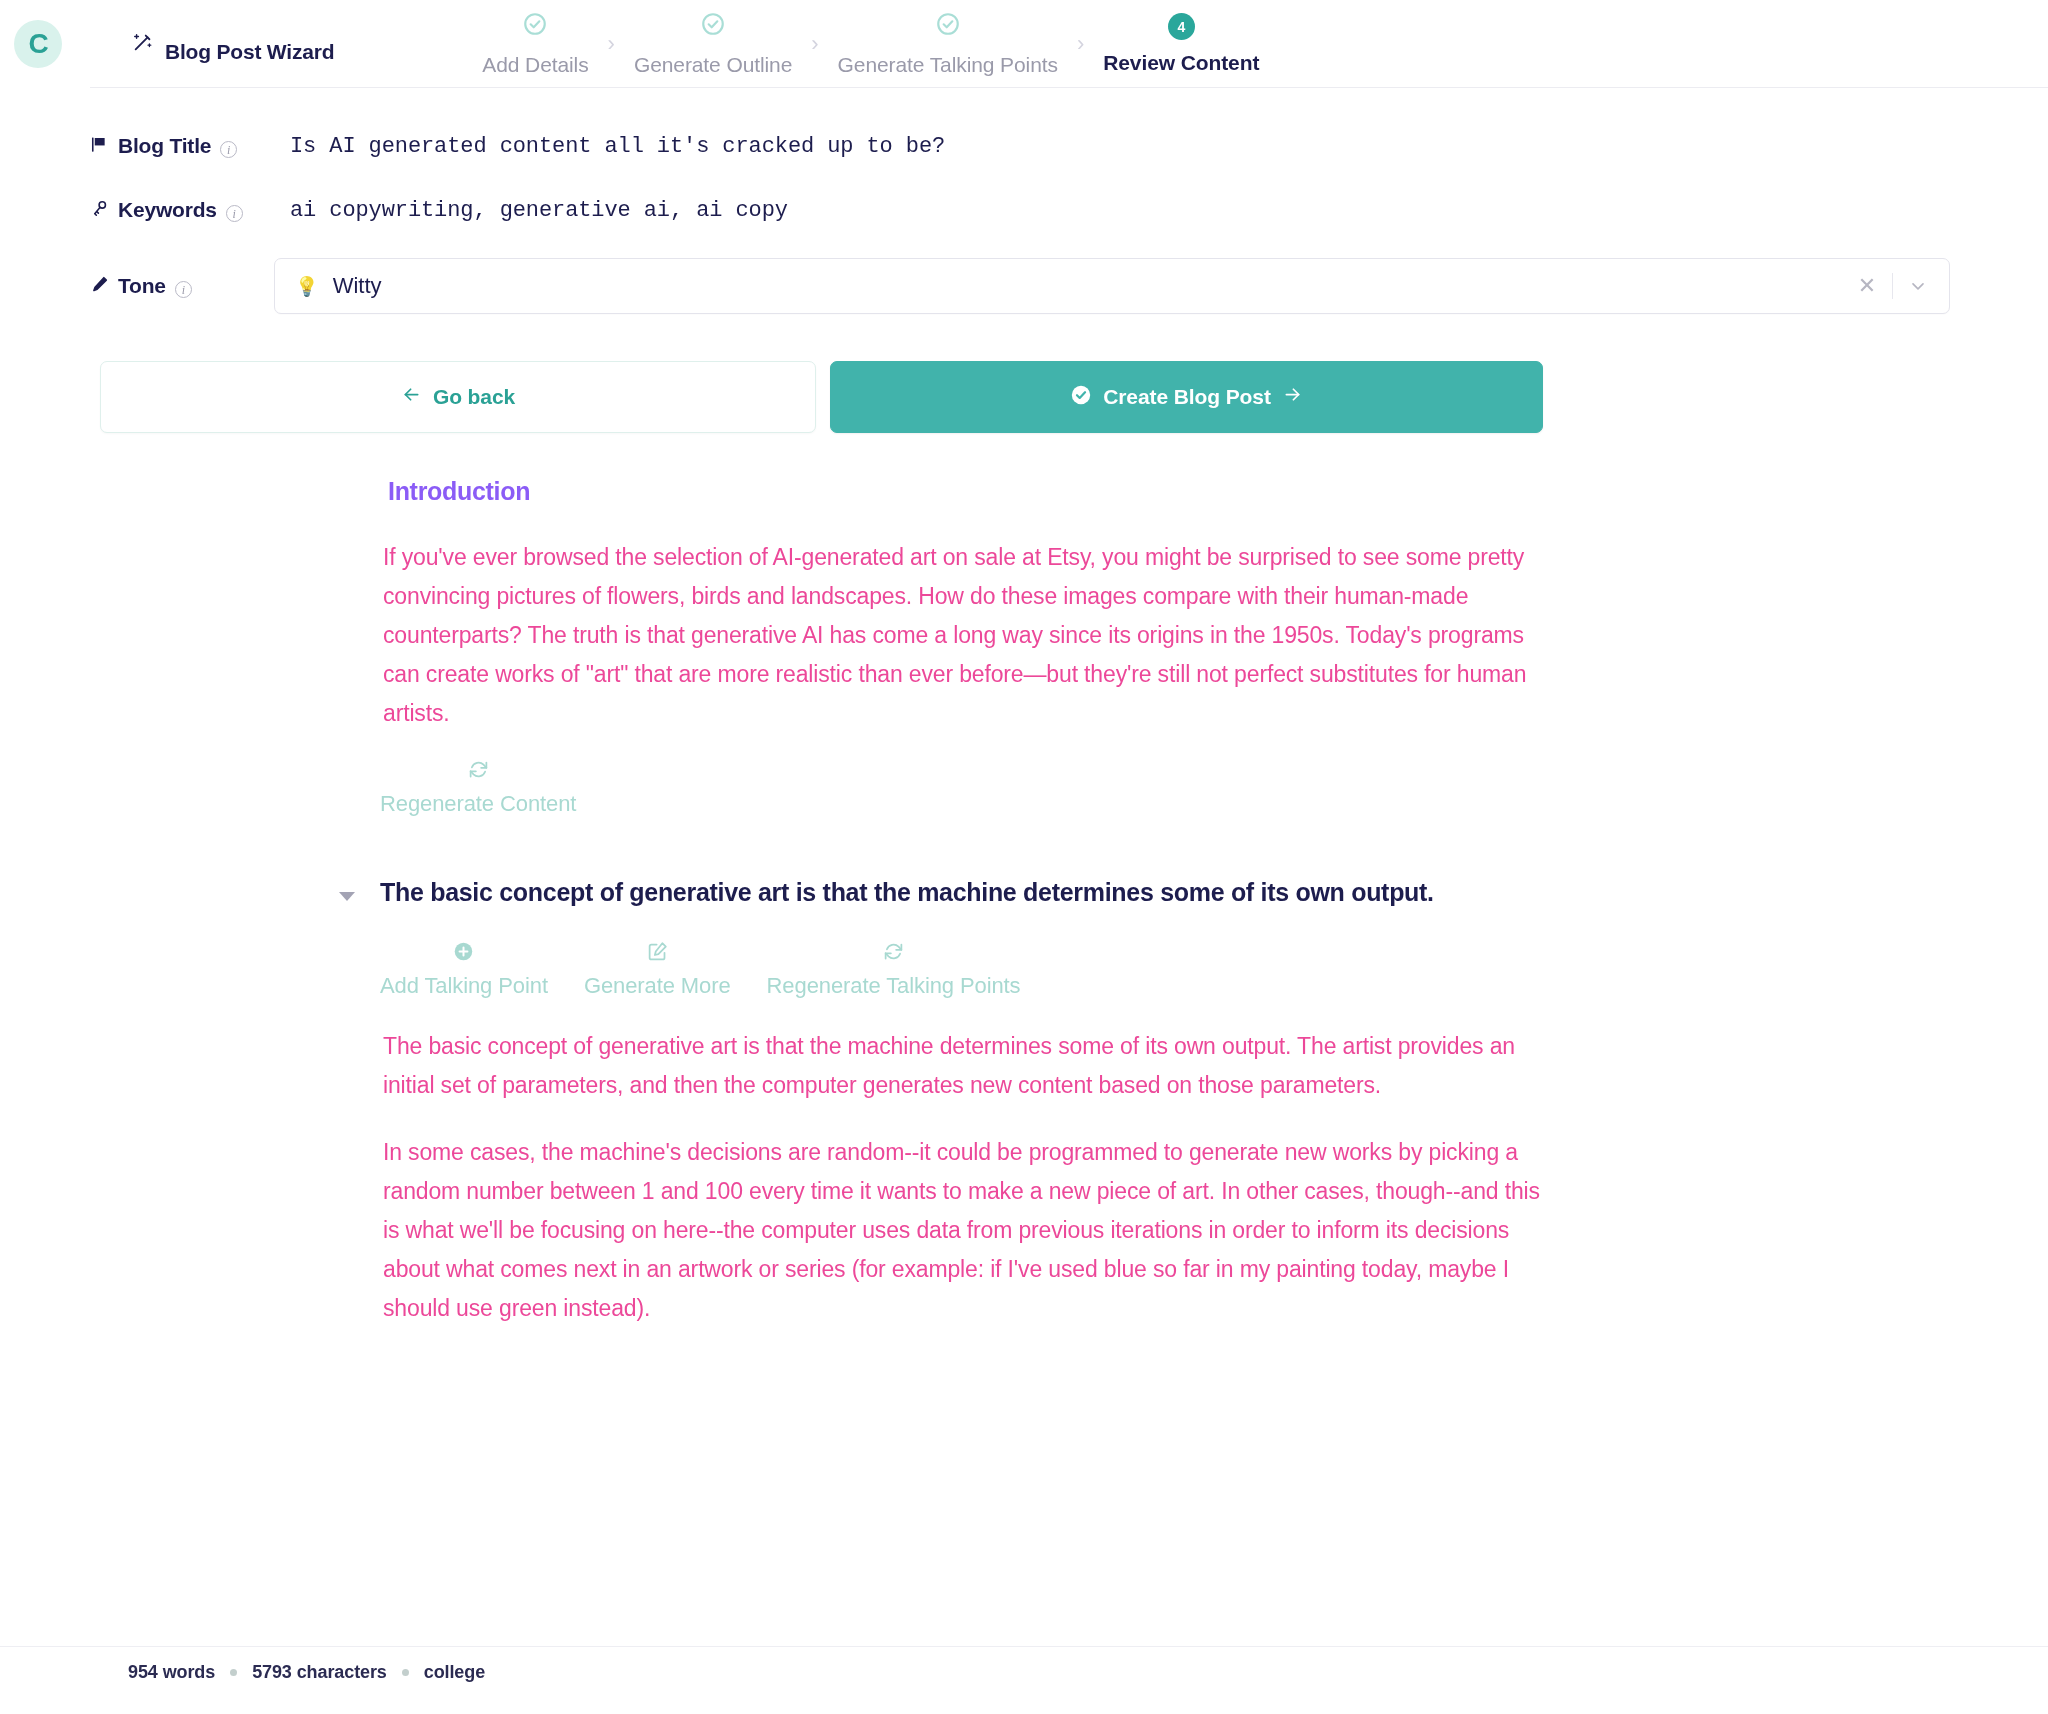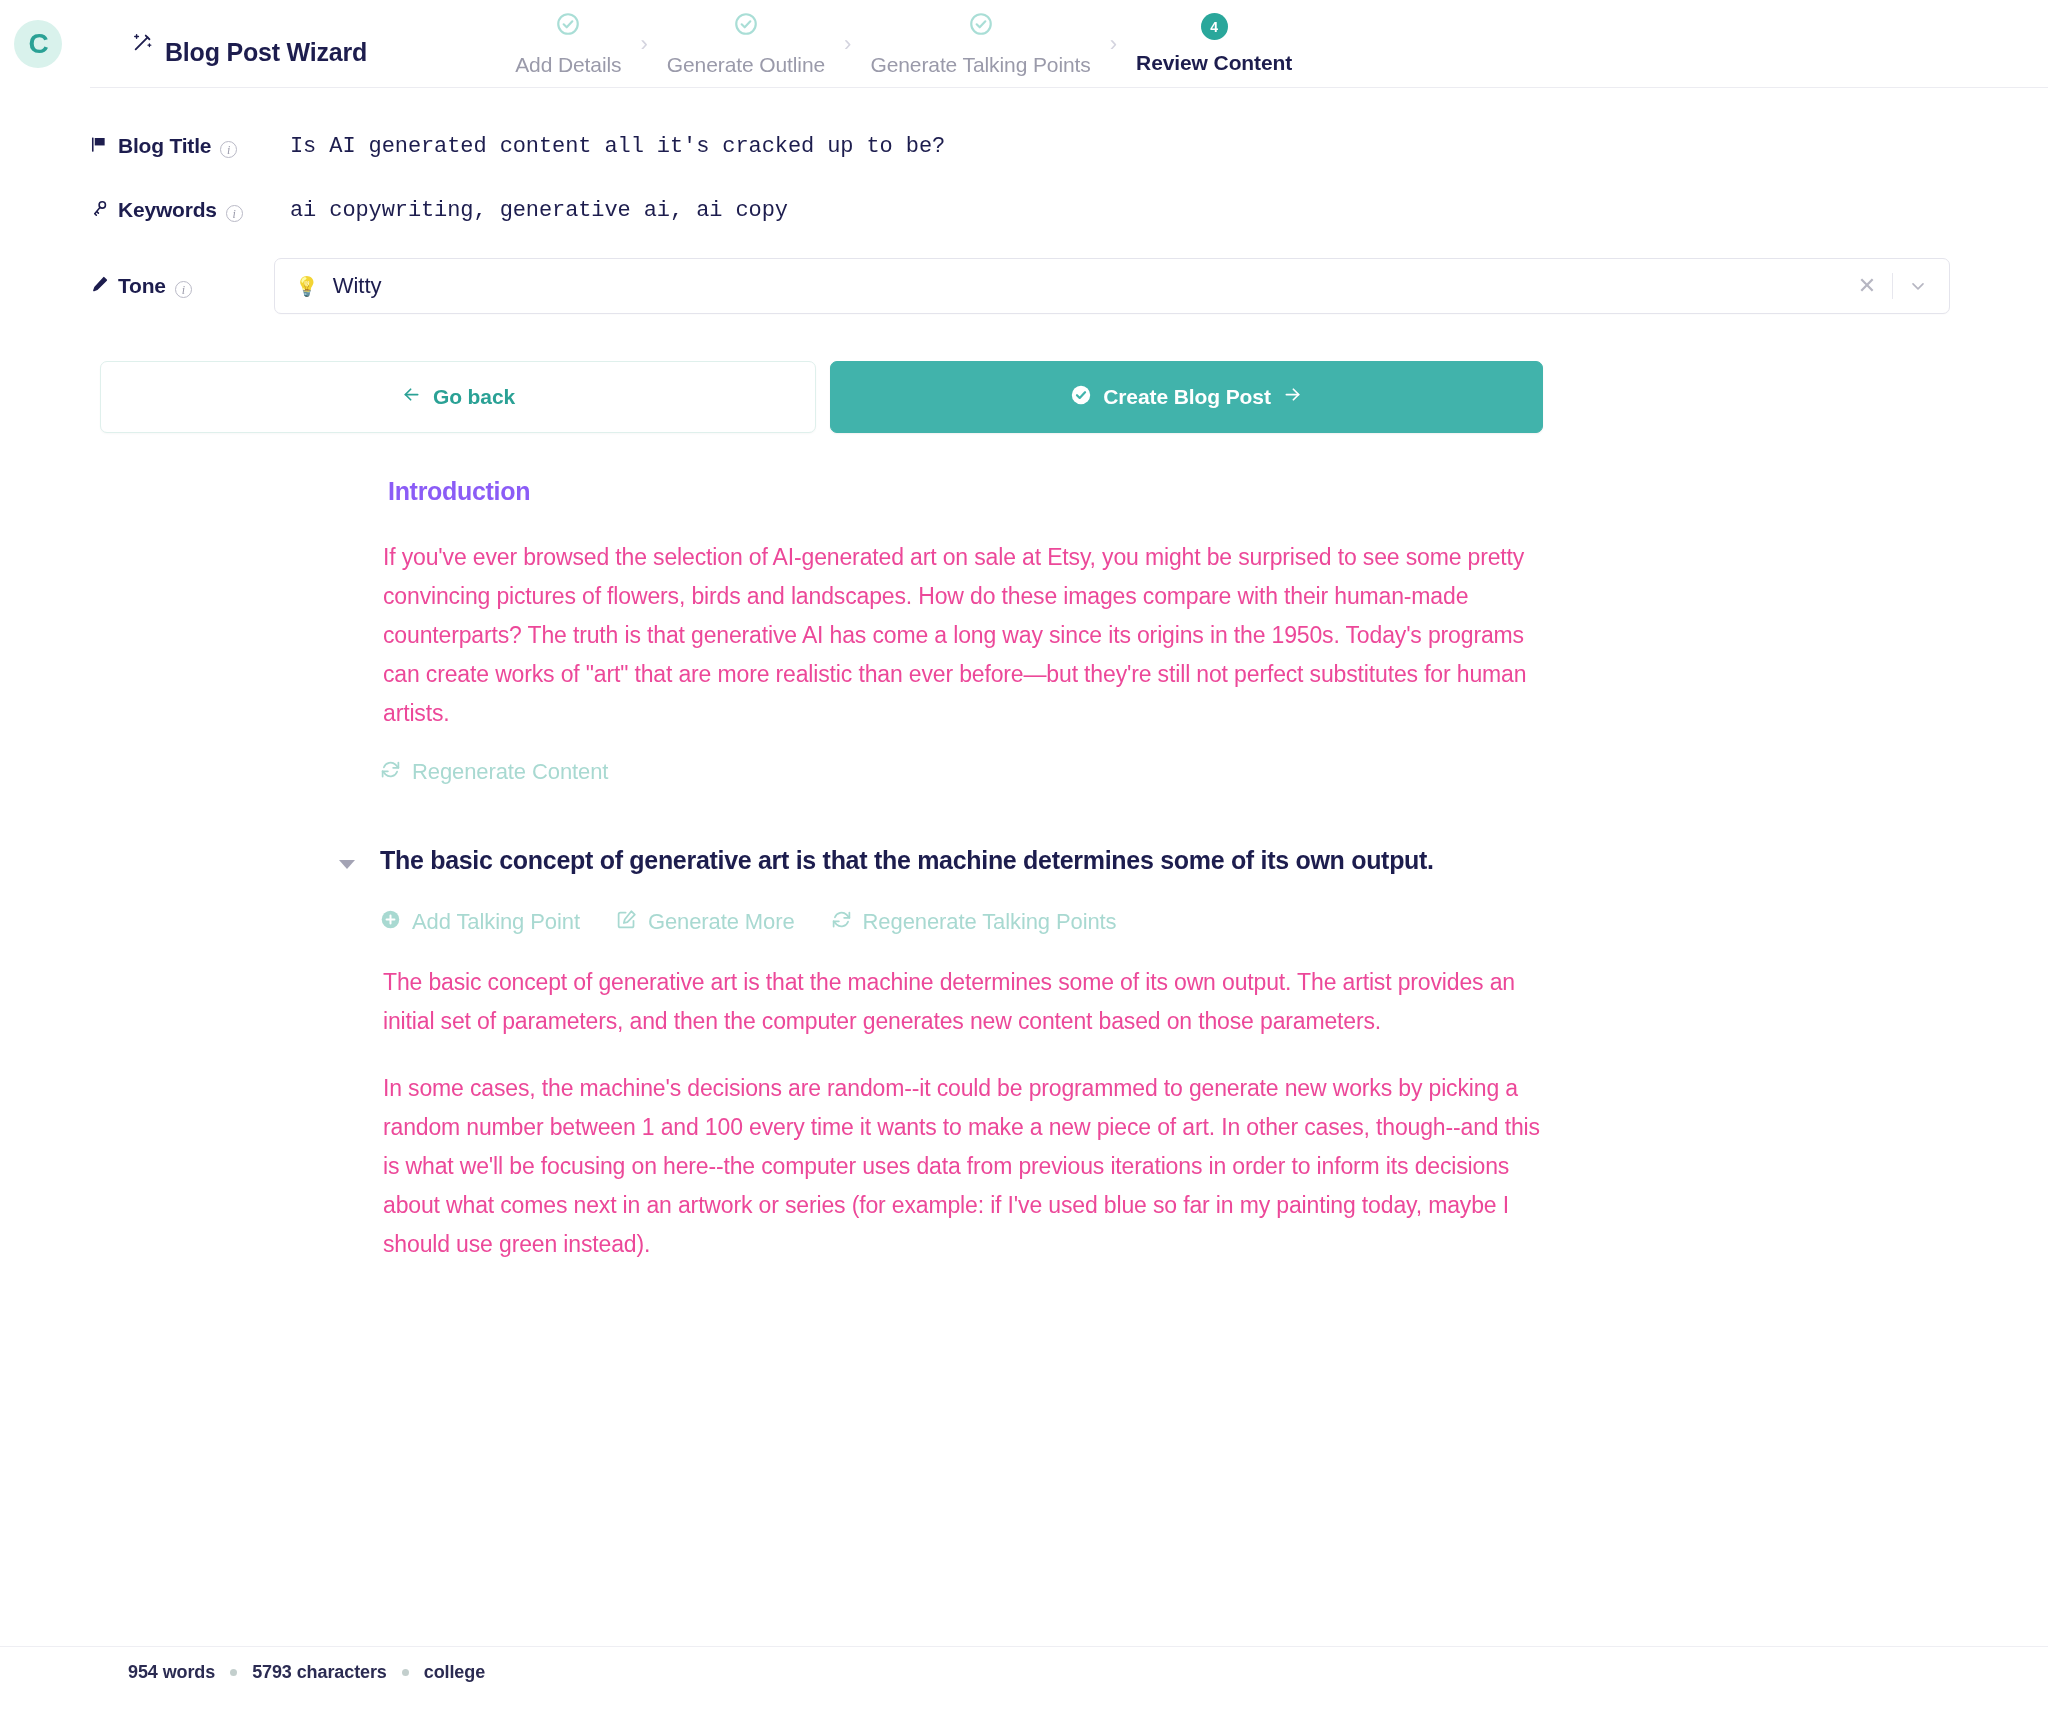--- a/index.html
+++ b/index.html
@@ -42,21 +42,21 @@
     letter-spacing: -1px;
     flex: none;
   }
   .wizard-title {
     display: flex; align-items: center;
     gap: 11px;
     margin-left: 70px;
     flex: none;
   }
   .wizard-title .label {
-    font-size: 25px;
+    font-size: 21px;
     font-weight: bold;
     color: #1d1d4e;
     letter-spacing: -0.2px;
     margin-top: 16px;
   }
   .steps {
     display: flex;
     align-items: center;
     margin-left: 148px;
     gap: 0px;
@@ -227,25 +227,27 @@
   .intro-p { margin-top: 32px; }
 
   .link-row {
     display: flex;
     align-items: center;
     gap: 36px;
     margin-top: 26px;
   }
   .ilink {
     display: flex;
+    align-items: center;
     gap: 11px;
     color: #a8d9d1;
     font-size: 22px;
     letter-spacing: -0.1px;
     cursor: pointer;
+    flex-direction: column;
   }
   .ilink svg { display: block; }
 
   .sec-block { margin-top: 52px; position: relative; }
   .collapse-caret {
     position: absolute;
     left: -41px;
     top: 23px;
     width: 0; height: 0;
     border-left: 8px solid transparent;

